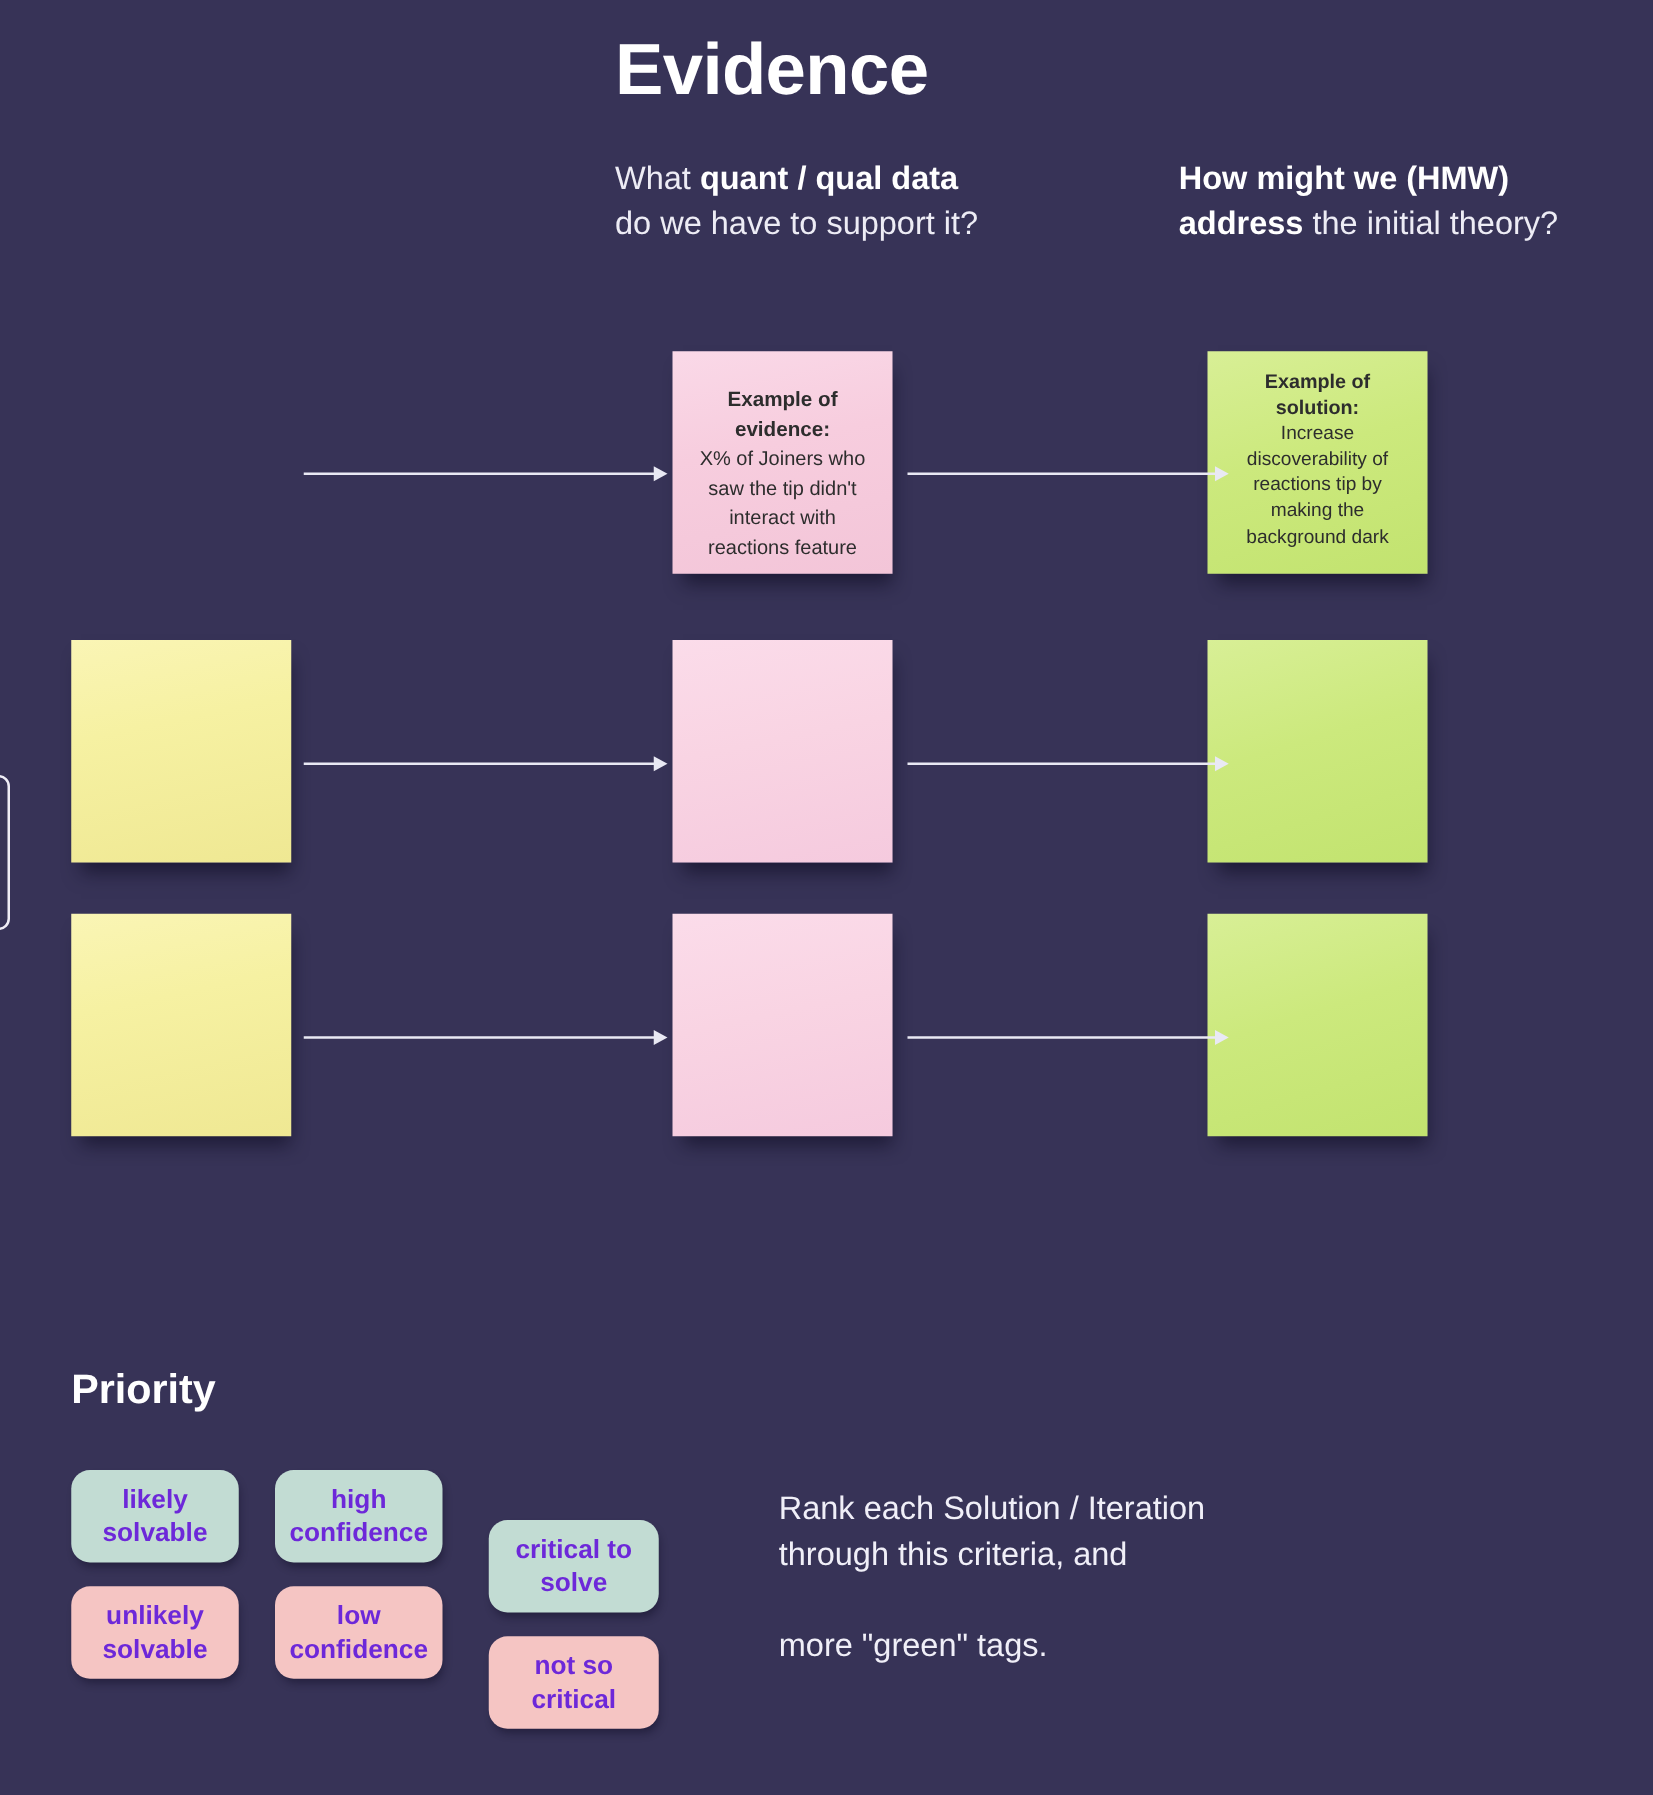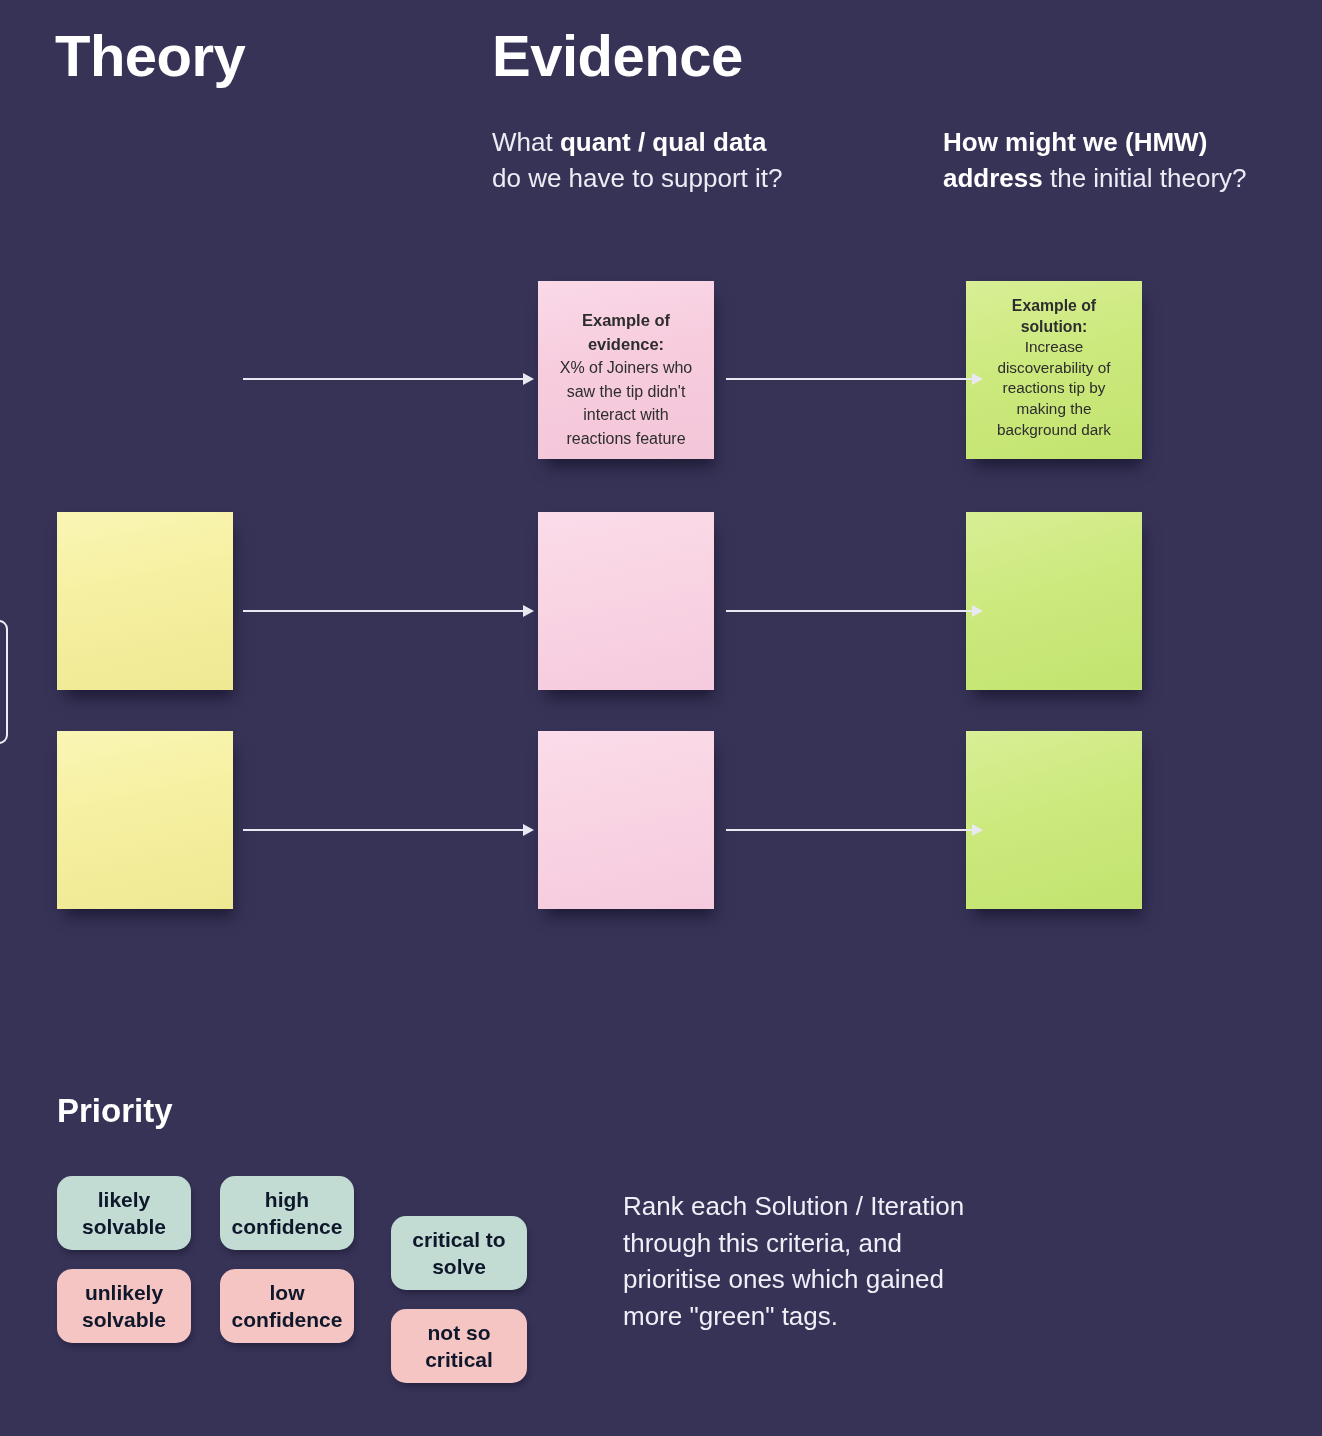--- a/index.html
+++ b/index.html
@@ -120,21 +120,21 @@
     width: 134px;
     height: 74px;
     border-radius: 15px;
     display: flex;
     align-items: center;
     justify-content: center;
     text-align: center;
     font-size: 21px;
     line-height: 27px;
     font-weight: 700;
-    color: #0f172a;
+    color: #6d28d9;
     box-shadow: 2px 5px 7px -2px rgba(14, 11, 34, 0.45);
   }
   .tag.positive { background: var(--teal-tag, #c2dcd3); }
   .tag.negative { background: var(--pink-tag, #f5c5c3); }
   .tagx1 { left: 57px; }
   .tagx2 { left: 220px; }
   .tagx3 { left: 391px; width: 136px; margin-top: 40px; }
   .tagr1 { top: 1176px; }
   .tagr2 { top: 1269px; }
 
@@ -147,21 +147,20 @@
     line-height: 36.5px;
     font-weight: 400;
     color: #f0eff8;
   }
 </style>
 </head>
 <body>
 
 <div class="board">
 
-  <div class="col-title c1">Theory</div>
 
   <div class="col-title c2">Evidence</div>
   <div class="col-sub c2"><span>What </span><b>quant / qual data</b><br><span>do we have to support it?</span></div>
 
   <div class="col-sub c3"><b>How might we (HMW)</b><br><b>address</b><span> the initial theory?</span></div>
 
 
   <div class="note pink row1 colx2">
     <div class="note-inner note-md">
       <div class="head">Example of evidence:</div>
@@ -207,15 +206,15 @@
   <div class="tag negative tagx1 tagr2">
       <span><span>unlikely</span><br><span>solvable</span></span>
     </div>
   <div class="tag negative tagx2 tagr2">
       <span><span>low</span><br><span>confidence</span></span>
     </div>
   <div class="tag negative tagx3 tagr2">
       <span><span>not so</span><br><span>critical</span></span>
     </div>
 
-  <div class="rank-note"><span>Rank each Solution / Iteration</span><br><span>through this criteria, and</span><br><span>prioritise ones which gained</span><br><span>more "green" tags.</span></div>
+  <div class="rank-note"><span>Rank each Solution / Iteration</span><br><span>through this criteria, and</span><br><br><span>more "green" tags.</span></div>
 
 </div>
 
 </body></html>

